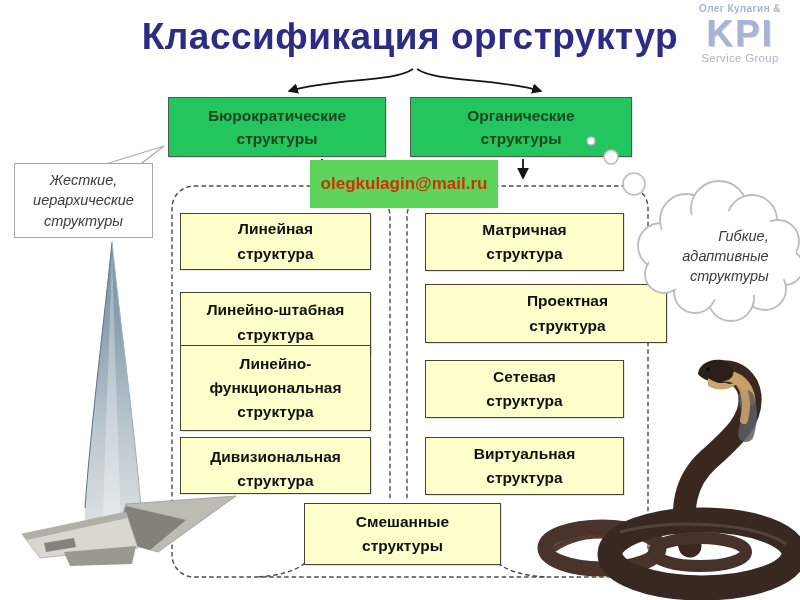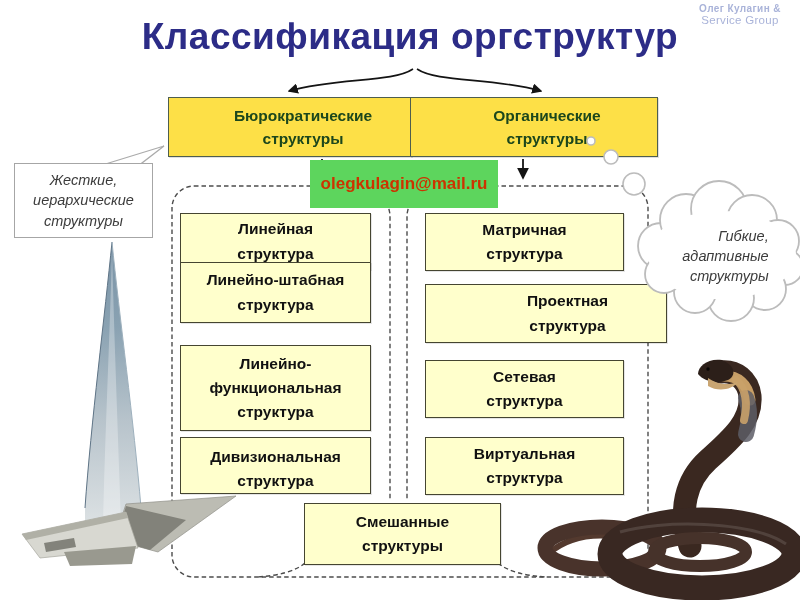--- a/index.html
+++ b/index.html
@@ -10,23 +10,23 @@
   .center{display:flex;align-items:center;justify-content:center;text-align:center;}
 
   .title{left:60px;top:12px;width:700px;height:50px;color:#2c2c87;
          font-size:37px;font-weight:bold;letter-spacing:0.5px;z-index:2;}
   .logo{right:6px;top:4px;width:108px;text-align:center;color:#a9b3d9;z-index:2;line-height:1;}
   .logo .owner{font-size:10px;font-weight:bold;letter-spacing:0.4px;display:block;}
   .logo .brand{font-size:37px;font-weight:bold;letter-spacing:2px;display:block;margin-top:1px;
                text-shadow:1px 1px 0 #c6cde8;}
   .logo .sub{font-size:11.5px;display:block;margin-top:1px;letter-spacing:0.3px;}
 
-  .gbox{background:#fde047;border:1.4px solid #4e5e4e;color:#1c471c;
+  .gbox{background:#22c55e;border:1.4px solid #4e5e4e;color:#1c471c;
         font-weight:bold;font-size:15.5px;line-height:1.5;z-index:2;
-        box-shadow:1px 1px 0 rgba(0,0,0,0.12);padding-left:26px;}
+        box-shadow:1px 1px 0 rgba(0,0,0,0.12);}
   .gbox.left{left:168px;top:97px;width:216px;height:58px;}
   .gbox.right{left:410px;top:97px;width:220px;height:58px;}
 
   .banner{left:310px;top:160px;width:188px;height:48px;background:#5dd55d;
           color:#1f2f7b;font-weight:bold;font-size:11.5px;line-height:1.32;
           z-index:3;flex-direction:column;}
   .banner .email{color:#cc3300;font-size:17px;}
 
   .bubble{left:14px;top:163px;width:137px;height:73px;background:#fff;
           border:1.3px solid #a6a6a6;color:#3b3b3b;font-style:italic;
@@ -34,21 +34,21 @@
 
   .cloudtext{left:653px;top:216px;width:145px;height:80px;color:#3b3b3b;
              font-style:italic;font-size:14.5px;line-height:1.4;z-index:4;text-align:right;}
 
   .ybox{background:#ffffcc;border:1.3px solid #454531;color:#111;
         font-weight:bold;font-size:15.5px;line-height:1.55;z-index:2;
         box-shadow:1px 1px 0 rgba(0,0,0,0.10);}
   .col-l{left:180px;width:189px;}
   .col-r{left:425px;width:197px;}
   .yb1{top:213px;height:55px;}
-  .yb2{top:262px;height:59px;}
+  .yb2{top:292px;height:59px;}
   .yb3{top:345px;height:84px;}
   .yb4{top:437px;height:55px;align-items:flex-end;}
   .ob1{top:213px;height:56px;}
   .ob2{top:284px;height:57px;padding-left:43px;}
   .ob3{top:360px;height:56px;}
   .ob4{top:437px;height:56px;}
   .mixed{left:304px;top:503px;width:195px;height:60px;}
 
   svg.layer{position:absolute;left:0;top:0;pointer-events:none;}
   #base-art{z-index:1;}
@@ -137,20 +137,21 @@
     <circle cx="591" cy="141" r="4"></circle>
     <circle cx="611" cy="157" r="7"></circle>
     <circle cx="634" cy="184" r="11"></circle>
   </g>
 </svg>
 
 <div class="abs title center">Классификация оргструктур</div>
 
 <div class="abs logo">
   <span class="owner">Олег Кулагин &amp;</span>
+  <span class="brand">KPI</span>
   <span class="sub">Service Group</span>
 </div>
 
 <div class="abs gbox left center pre">
   <span>Бюрократические
 структуры</span>
 </div>
 <div class="abs gbox right center pre">
   <span>Органические
 структуры</span>

